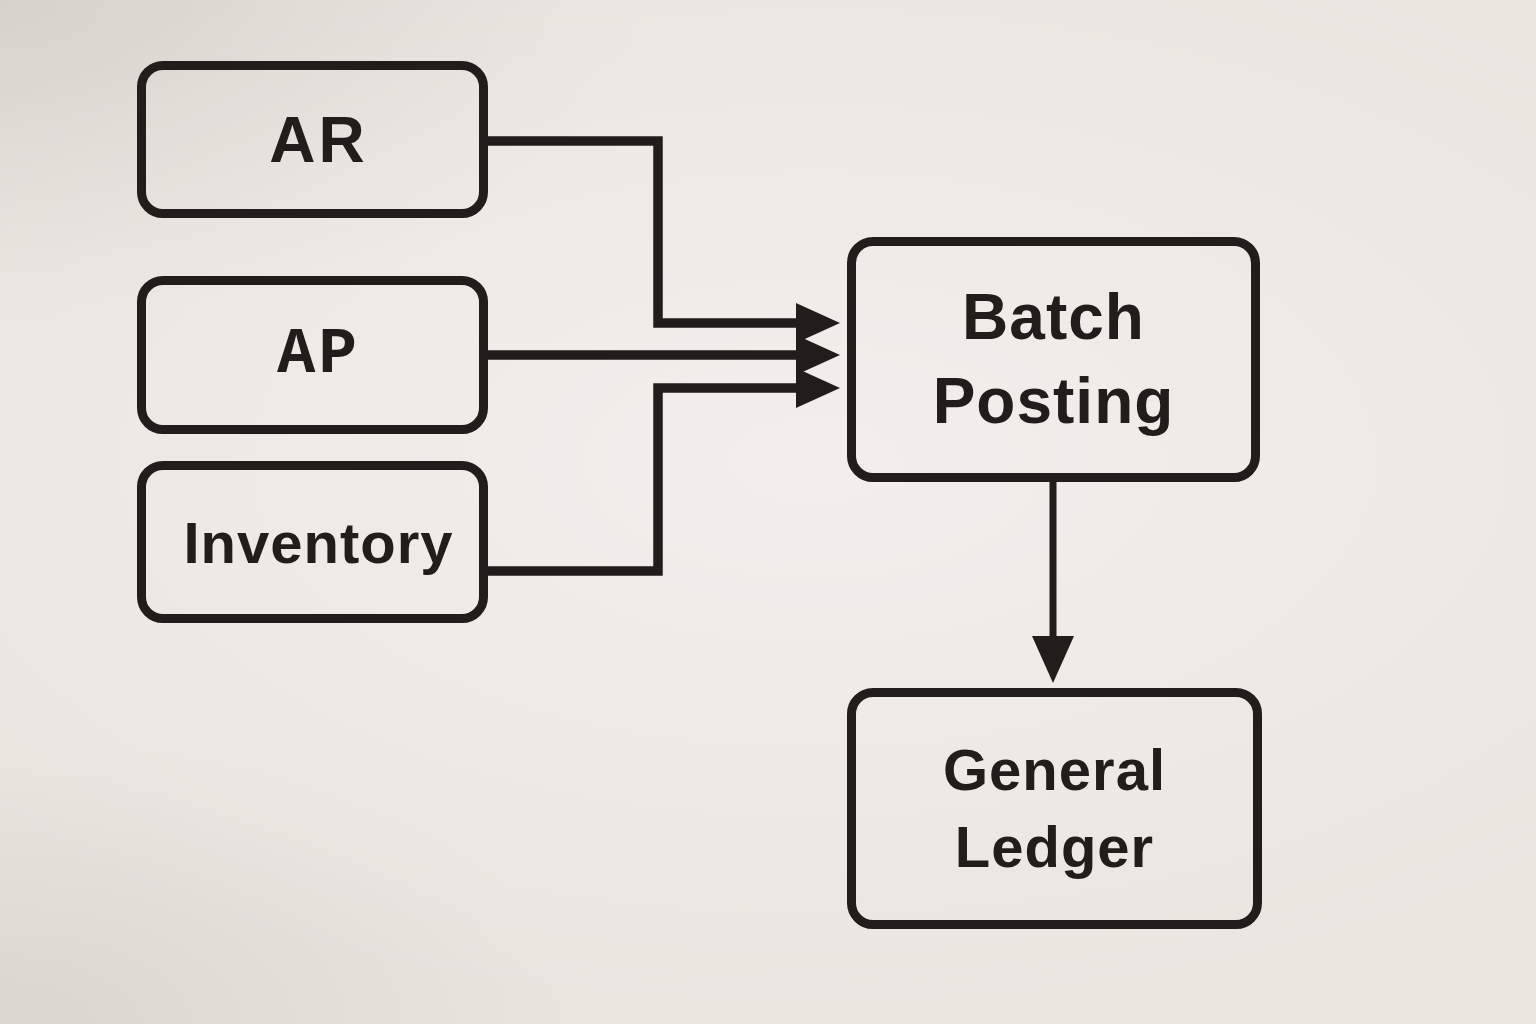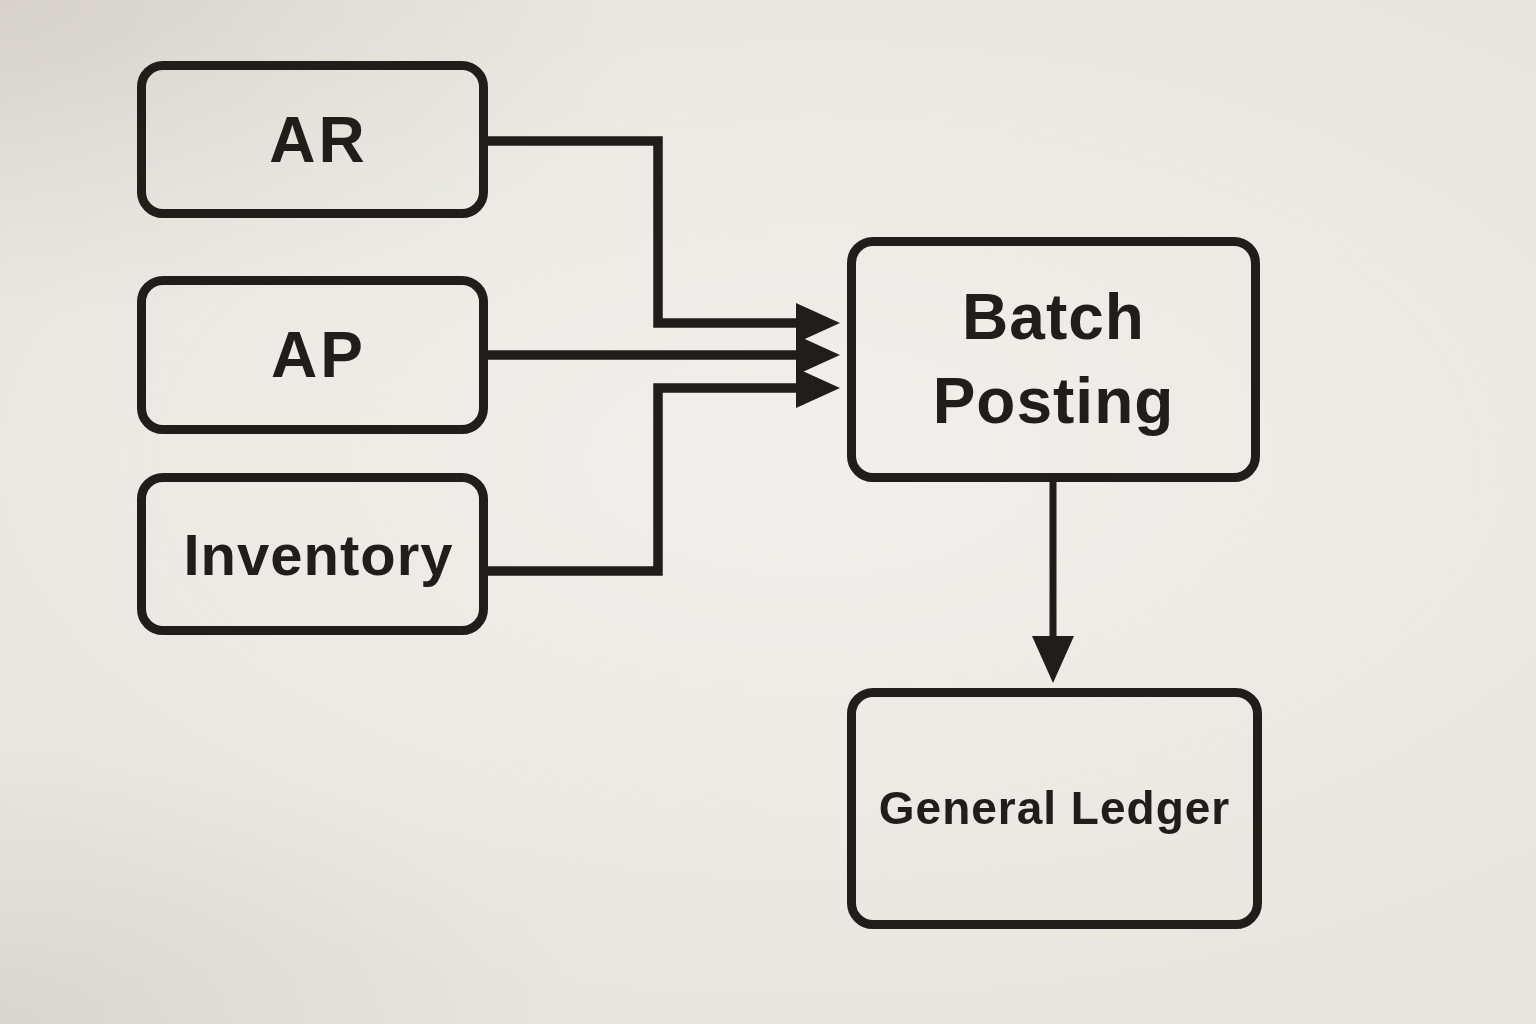--- a/index.html
+++ b/index.html
@@ -52,24 +52,24 @@
     display: flex;
     align-items: center;
     justify-content: center;
     text-align: center;
     color: var(--ink);
     font-weight: 700;
     background: transparent;
     padding-left: 12px;
   }
   .node-ar        { left: 137px; top:  61px; width: 351px; height: 157px; font-size: 64px; letter-spacing: 3px; }
-  .node-ap        { left: 137px; top: 276px; width: 351px; height: 158px; font-size: 64px; letter-spacing: 3px; }
-  .node-inventory { left: 137px; top: 473px; width: 351px; height: 162px; font-size: 58px; letter-spacing: 1px; }
+  .node-ap        { left: 137px; top: 276px; width: 351px; height: 158px; font-size: 64px; letter-spacing: 3px; font-family: Liberation Mono, monospace; }
+  .node-inventory { left: 137px; top: 461px; width: 351px; height: 162px; font-size: 58px; letter-spacing: 1px; }
   .node-batch     { left: 847px; top: 237px; width: 413px; height: 245px; font-size: 64px; line-height: 1.3; letter-spacing: 1px; padding: 0 20px; }
-  .node-gl        { left: 847px; top: 688px; width: 415px; height: 241px; font-size: 46px; line-height: 1.32; letter-spacing: 1px; padding: 0 20px; text-align: center; }
+  .node-gl        { left: 847px; top: 688px; width: 415px; height: 241px; font-size: 58px; line-height: 1.32; letter-spacing: 1px; padding: 0 20px; text-align: center; }
 </style>
 </head>
 <body>
 
 <div class="canvas">
 
   <svg class="edges-layer" viewBox="0 0 1536 1024" xmlns="http://www.w3.org/2000/svg">
 
     <g>
       <path class="edge-line" d="M 487 141 L 658 141 L 658 323 L 800 323"></path>

